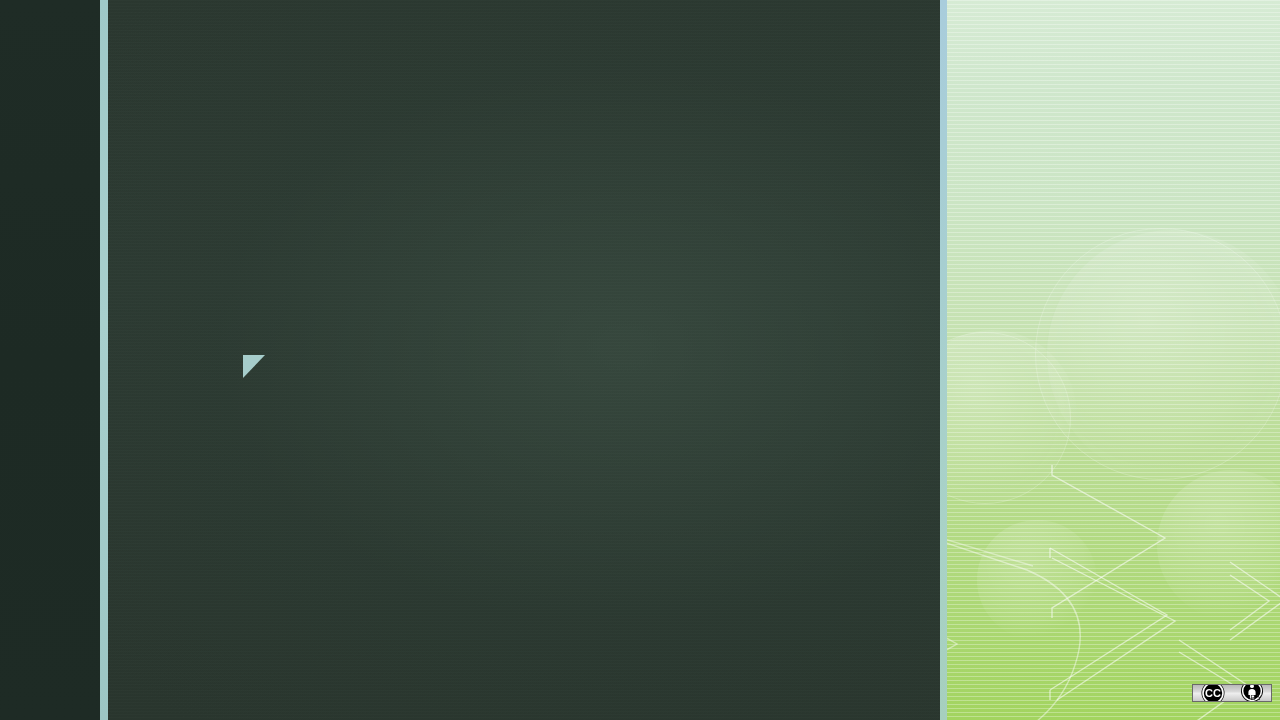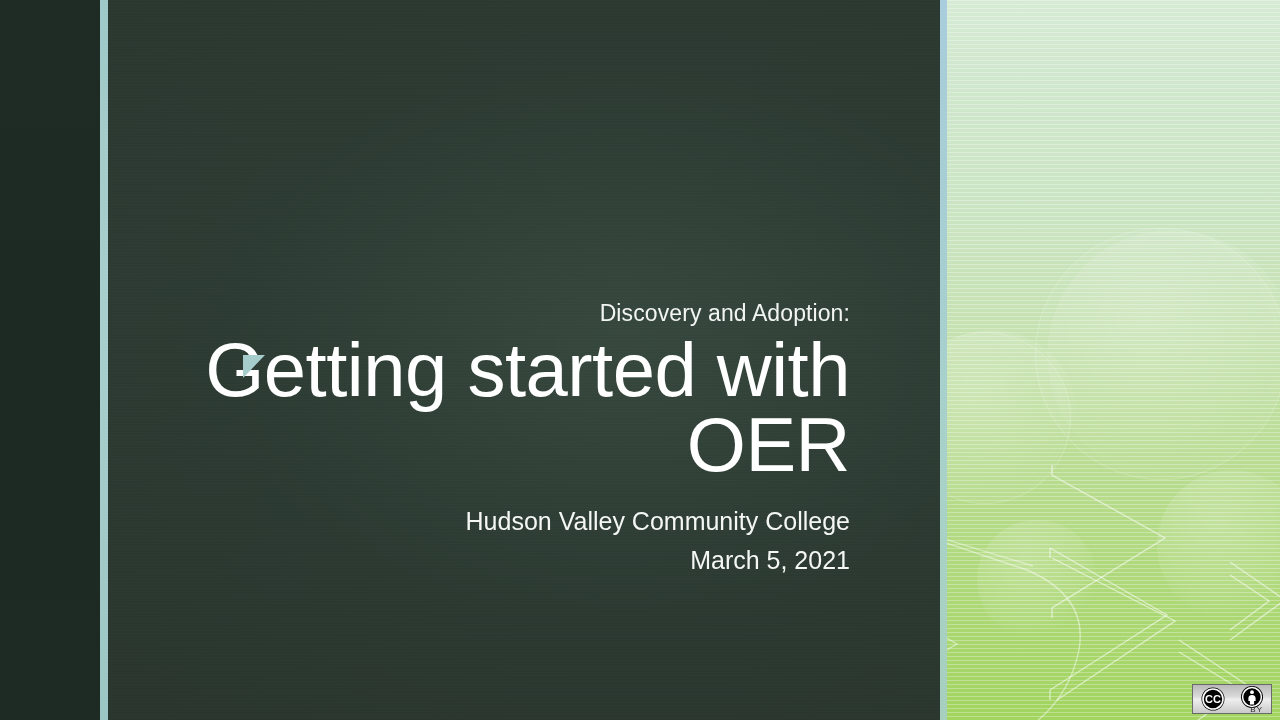--- a/index.html
+++ b/index.html
@@ -165,21 +165,21 @@
     border-bottom: 23px solid transparent;
     z-index: 11;
   }
 
   
   .cc-badge {
     position: absolute;
     left: 1192px;
     top: 684px;
     width: 80px;
-    height: 30px;
+    height: 18px;
     background: linear-gradient(to bottom, #b9b9b9 0%, #d8d8d8 40%, #eeeeee 52%, #c9c9c9 100%);
     border: 1px solid #6a6a6a;
     box-sizing: border-box;
     z-index: 20;
     display: flex;
     align-items: center;
     justify-content: space-around;
     overflow: hidden;
   }
   .cc-badge .glyph {
@@ -202,26 +202,20 @@
 <div id="slide">
 
   <div class="left-strip"></div>
 
   <div class="teal-rule"></div>
 
   <div class="dark-panel"></div>
 
   <div class="tri-marker"></div>
 
-  <div class="title-block">
-    <p class="eyebrow">Discovery and Adoption:</p>
-    <h1 class="headline">Getting started with OER</h1>
-    <p class="org">Hudson Valley Community College</p>
-    <p class="date">March 5, 2021</p>
-  </div>
 
   <div class="green-edge"></div>
 
   <div class="green-panel">
 
     <div class="bokeh" style="left:100px; top:230px; width:250px; height:250px;"></div>
     <div class="bokeh ring" style="left:88px; top:228px; width:250px; height:250px;"></div>
     <div class="bokeh" style="left:-40px; top:330px; width:170px; height:170px;"></div>
     <div class="bokeh ring" style="left:-48px; top:332px; width:170px; height:170px;"></div>
     <div class="bokeh" style="left:30px; top:520px; width:120px; height:120px;"></div>

